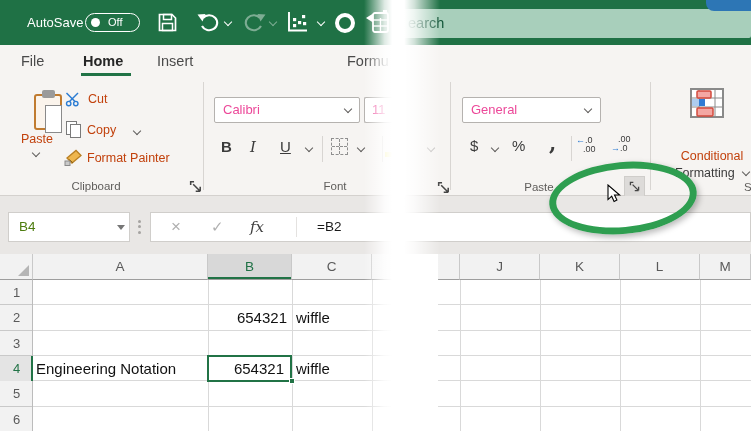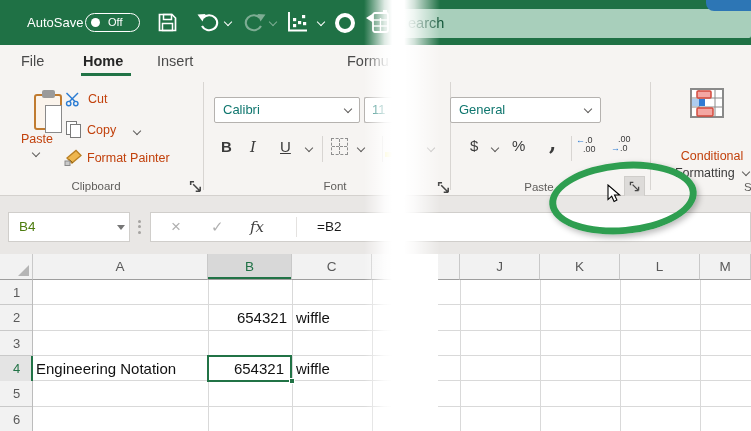--- a/index.html
+++ b/index.html
@@ -29,21 +29,21 @@
   .tab.active { color:#262626; font-weight:700; }
   #home-underline { left:81px; top:28px; width:50px; height:3px; background:#217346; }
 
   
   #ribbon { left:0; top:77px; width:751px; height:119px; background:#f6f4f2; border-bottom:1px solid #d4d1ce; }
   .vsep { position:absolute; width:1px; background:#d8d5d2; }
   .grouplabel { position:absolute; font-size:11.5px; color:#5f5d5b; text-align:center; }
   .rbtn-label { position:absolute; font-size:12.5px; color:#c2410c; }
   .launcher { position:absolute; width:14px; height:14px; }
   .combo { position:absolute; height:26px; background:#fff; border:1px solid #b5b2af; border-radius:2px; }
-  .combo .ctext { position:absolute; left:8px; top:0; line-height:24px; font-size:13px; color:#0f766e; }
+  .combo .ctext { position:absolute; left:8px; top:0; line-height:24px; font-size:13px; color:#ec4899; }
 
   
   #paste-clip { left:20px; top:11px; width:28px; height:36px; border:2px solid #c07b30; border-radius:3px; background:#fbf4ec; }
   #paste-cliptop { left:28px; top:7px; width:13px; height:8px; background:#9a9a9a; border-radius:2px; }
   #paste-page { left:31px; top:22px; width:17px; height:28px; background:#fff; border:1.5px solid #8a8a8a; }
   .copy-back { left:0; top:0; width:11px; height:14px; background:#fff; border:1.5px solid #7a7a7a; }
   .copy-front { left:4px; top:3px; width:11px; height:14px; background:#fff; border:1.5px solid #7a7a7a; }
 
   
   .bordericon { position:absolute; width:17px; height:17px; border:1px dashed #8f8f8f; }
@@ -206,21 +206,21 @@
     <span class="chev abs" style="left:358px; top:68px;"></span>
     <div class="vsep" style="left:382px; top:59px; height:26px;"></div>
     <div class="abs" style="left:385px; top:75px; width:13px; height:5px; background:#f0e54c;"></div>
     <div class="grouplabel" style="left:305px; top:103px; width:60px;">Font</div>
     <span class="chev abs" style="left:428px; top:68px; opacity:.35;"></span>
     <svg class="launcher" style="left:437px; top:104px;" width="12" height="12" viewBox="0 0 10 10">
       <path d="M1.2 3.6 V1.2 H3.6 M3 3 L8 8 M8 8 H4.8 M8 8 V4.8" fill="none" stroke="#454545" stroke-width="1.1"></path>
     </svg>
     <div class="vsep" style="left:450px; top:5px; height:108px;"></div>
 
-    <div class="combo" style="left:450px; top:20px; width:151px;">
+    <div class="combo" style="left:462px; top:20px; width:139px;">
       <div class="ctext">General</div>
       <span class="chev abs" style="right:9px; top:8px;"></span>
     </div>
     <div class="abs" style="left:470px; top:60px; font-size:15px; color:#3b3b3b;">$</div>
     <span class="chev abs" style="left:492px; top:68px;"></span>
     <div class="abs" style="left:512px; top:60px; font-size:15px; color:#3b3b3b;">%</div>
     <div class="abs" style="left:549px; top:53px; font-size:21px; font-weight:700; font-family:'DejaVu Serif', serif; color:#3b3b3b;">,</div>
     <div class="vsep" style="left:571px; top:59px; height:25px;"></div>
     <div class="decicon" style="left:576px; top:59px;">
       <div><span class="arr">←</span><span>.0</span></div>

